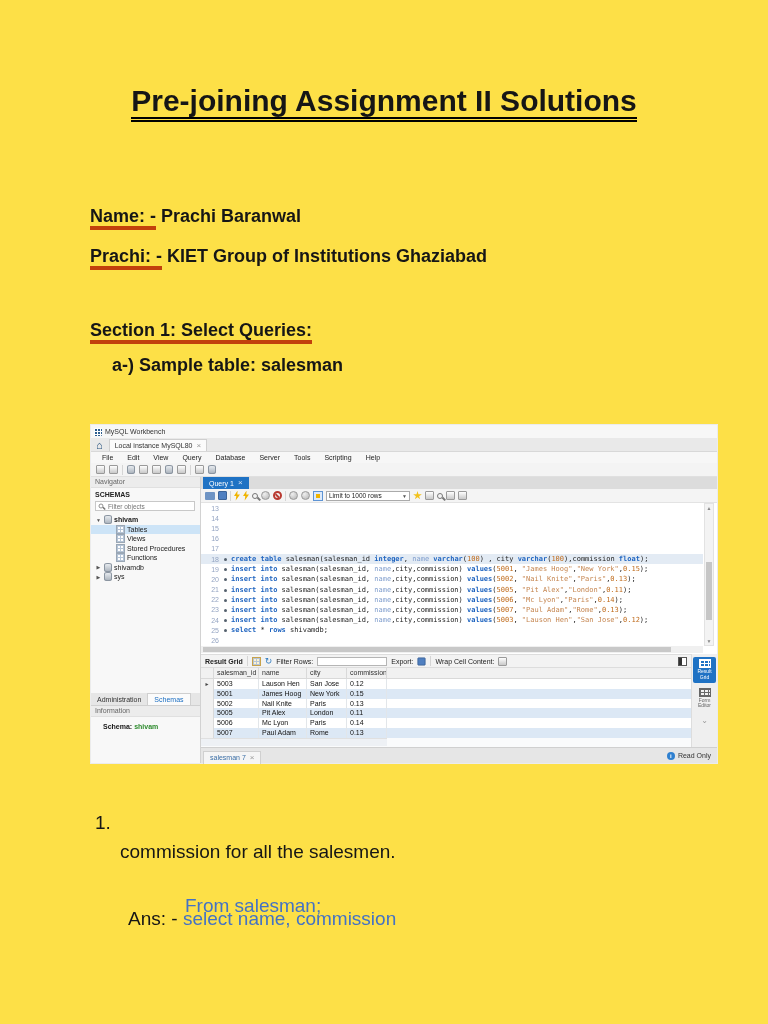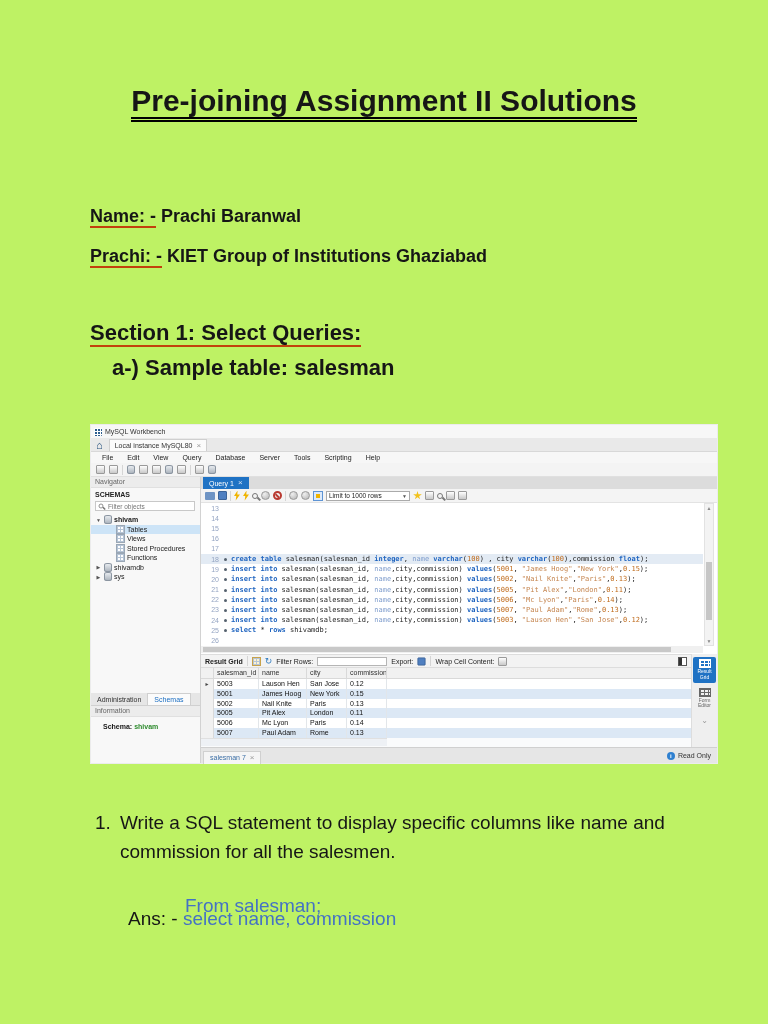--- a/index.html
+++ b/index.html
@@ -1,27 +1,27 @@
 <!DOCTYPE html>
 <html><head>
 <meta charset="utf-8">
 <style>
   html,body{margin:0;padding:0;background:#fff;width:768px;height:1024px;overflow:hidden;
     font-family:"Liberation Sans",sans-serif;color:#161616;}
   .abs{position:absolute;}
-  #page{position:relative;width:768px;height:1024px;background:#bef264;}
+  #page{position:relative;width:768px;height:1024px;background:#fde047;}
 
   
   .doc-title{top:84px;left:0;width:768px;text-align:center;font-size:30px;font-weight:700;}
   .doc-title span{border-bottom:5px double #000;padding-bottom:0px;}
   .doc-subtitle{top:130px;left:0;width:768px;text-align:center;font-size:29px;font-weight:400;}
   .doc-subtitle span{border-bottom:2px solid #222;}
   .doc-line{font-size:18px;font-weight:700;}
-  .ul{border-bottom:2px solid #c2410c;}
-  .sec{font-size:22px;font-weight:700;}
+  .ul{border-bottom:4px solid #c2410c;}
+  .sec{font-size:18px;font-weight:700;}
   .q{font-size:19px;font-weight:400;}
   .ans-blue{color:#4472c4;}
 
   
   #wb{top:424px;left:90px;width:628px;height:340px;background:#fff;font-size:7px;
       border:1px solid #ececec;box-sizing:border-box;}
   #wb *{box-sizing:border-box;}
   .wb-titlebar{top:0;left:0;right:0;height:13px;background:#f7f7f7;display:flex;align-items:center;padding-left:3px;gap:3px;color:#333;}
   .wb-appicon{width:8px;height:8px;background:#2c5d8f;border-radius:1px;display:inline-block;
      background-image:linear-gradient(#fff 1px,transparent 1px),linear-gradient(90deg,#fff 1px,transparent 1px);background-size:3px 3px;}
@@ -387,20 +387,19 @@
         <span class="x-ic">×</span>
       </span>
       <span class="read-only">
         <span class="ic ic-info">i</span>
         <span>Read Only</span>
       </span>
     </div>
   </div>
 
   <div class="abs q" style="top:812px;left:95px;">1.</div>
-  <div class="abs q" style="top:812px;left:120px;">Write a SQL statement to display specific columns like name and</div>
   <div class="abs q" style="top:841px;left:120px;">commission for all the salesmen.</div>
   <div class="abs q" style="top:908px;left:128px;">
     <span>Ans: -</span>
     <span class="ans-blue">select name, commission</span>
   </div>
   <div class="abs q ans-blue" style="top:895px;left:185px;">From salesman;</div>
 </div>
 
 </body></html>

